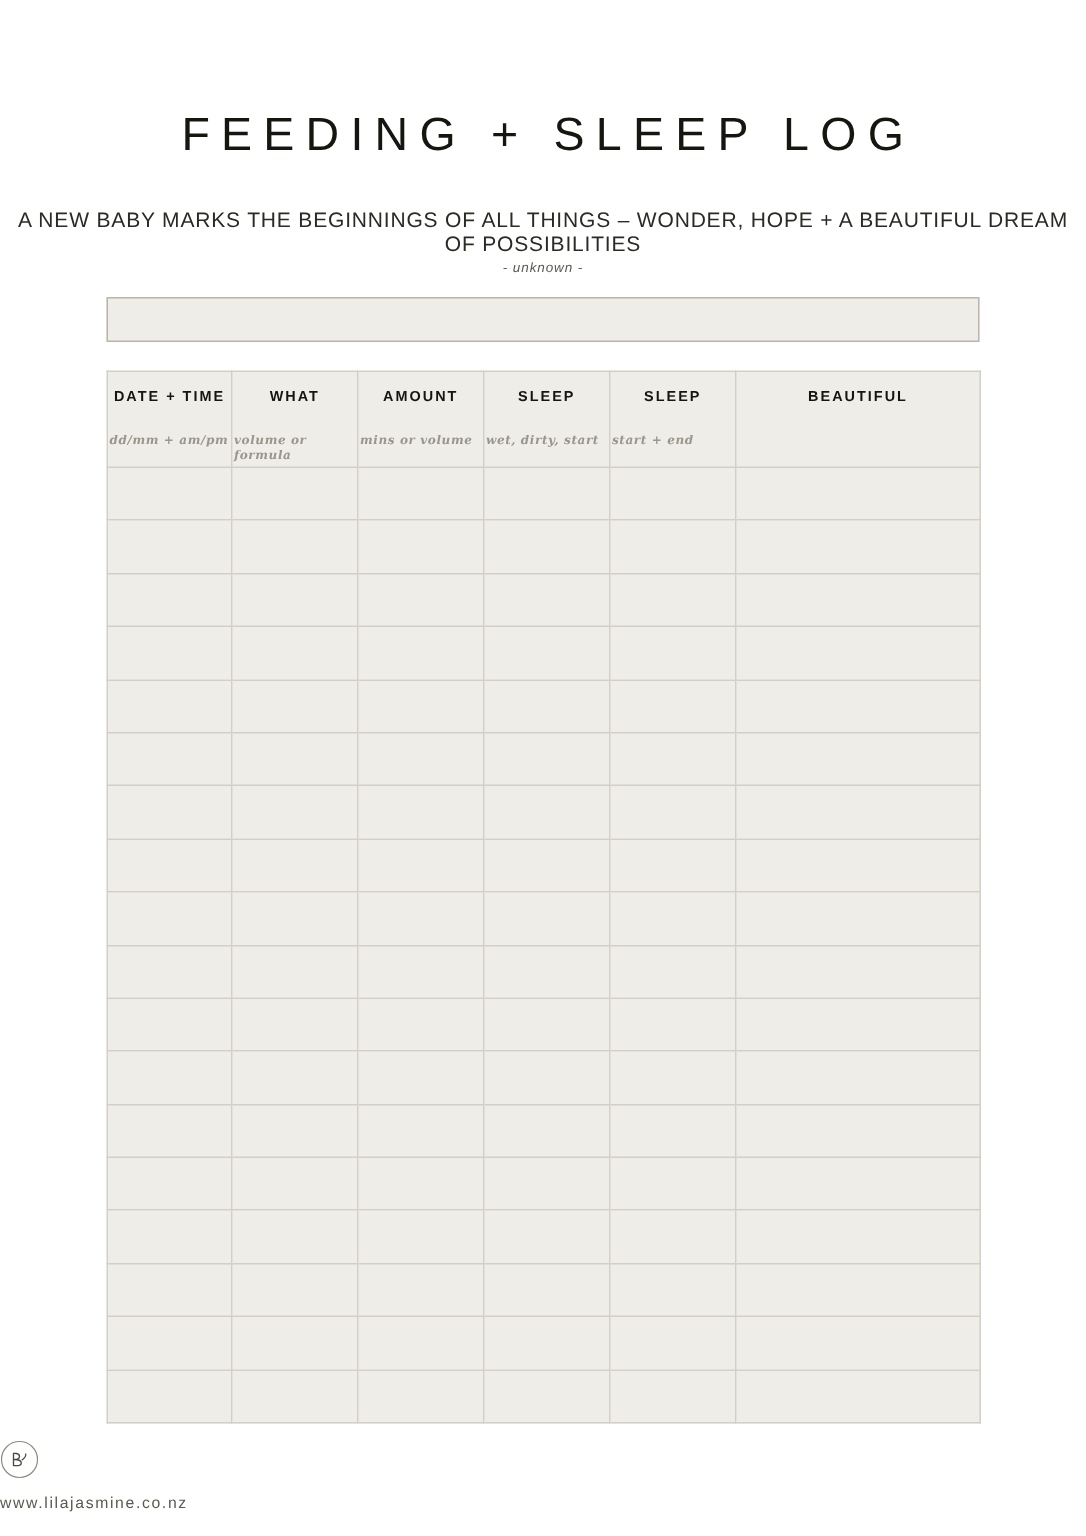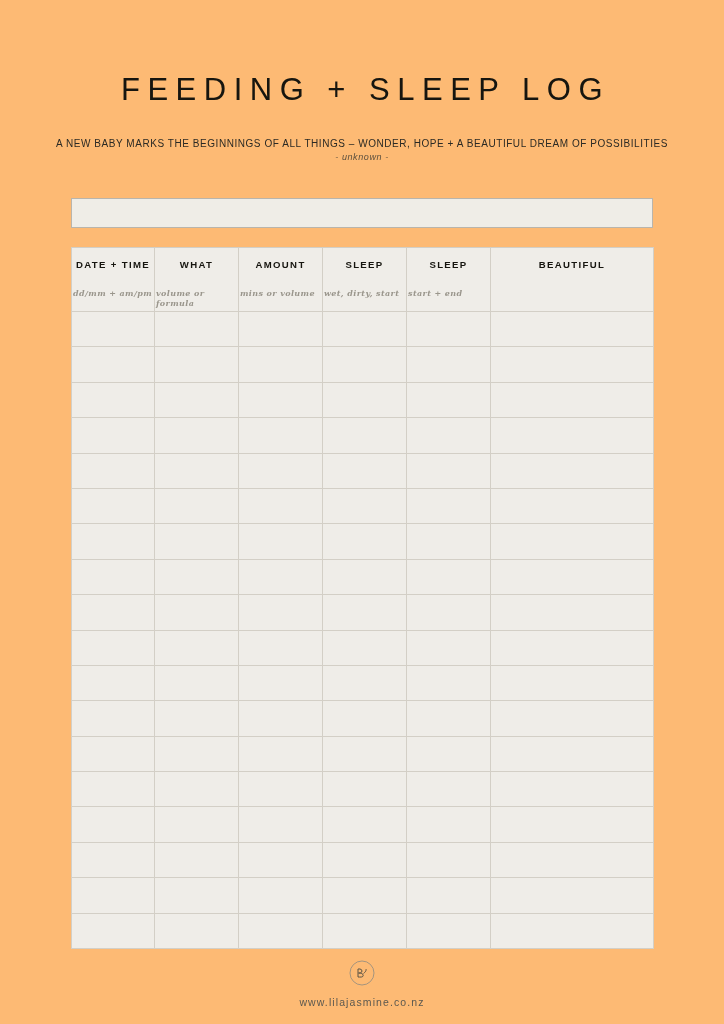--- a/index.html
+++ b/index.html
@@ -12,41 +12,41 @@
     background: #ece9e2;
     font-family: "Liberation Sans", sans-serif;
     color: #1c1c1c;
     overflow: hidden;
   }
 
   .page {
     position: relative;
     width: 724px;
     height: 1024px;
-    background: #fdba74;
+    background: #ffffff;
     box-sizing: border-box;
   }
 
   
   .title {
     text-align: center;
     margin: 0;
     padding-top: 72px;
     font-size: 31px;
     font-weight: 400;
     letter-spacing: 7.5px;
     color: #16150f;
     font-family: "Liberation Sans", sans-serif;
     text-indent: 7px;
   }
 
   .subtitle {
     text-align: center;
     margin: 30px 0 0 0;
-    font-size: 10px;
+    font-size: 14px;
     letter-spacing: 0.55px;
     color: #2b2a24;
     font-weight: 400;
   }
 
   .attribution {
     text-align: center;
     margin: 3px 0 0 0;
     font-size: 9px;
     letter-spacing: 0.6px;
@@ -129,21 +129,20 @@
   .c-output   { width: 84px; }
   .c-sleep    { width: 84px; }
   .c-comments { width: 163px; }
 
   
   .footer {
     position: absolute;
     left: 0;
     right: 0;
     bottom: 16px;
-    text-align: center;
   }
   .logo-mark {
     display: inline-block;
     width: 26px;
     height: 26px;
     margin-bottom: 10px;
   }
   .footer-url {
     font-size: 10.5px;
     letter-spacing: 1.1px;

